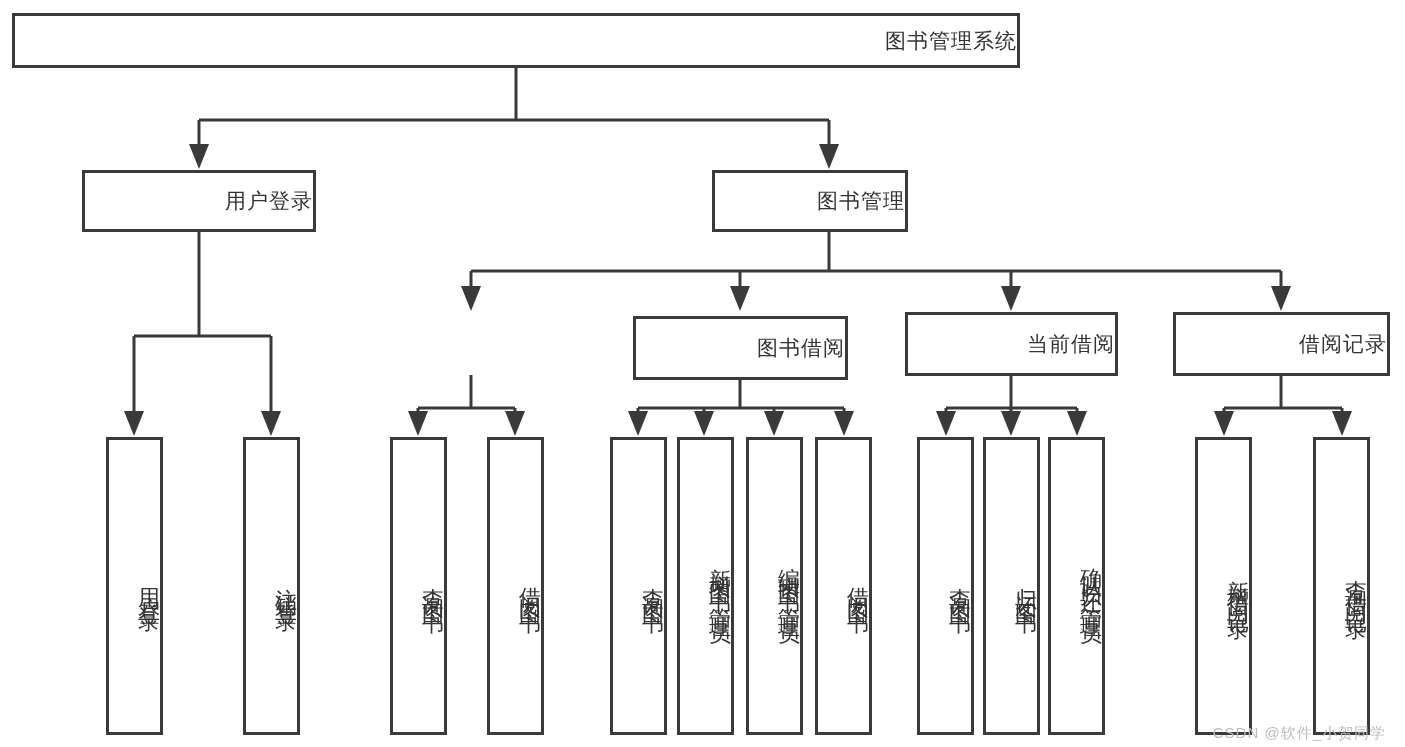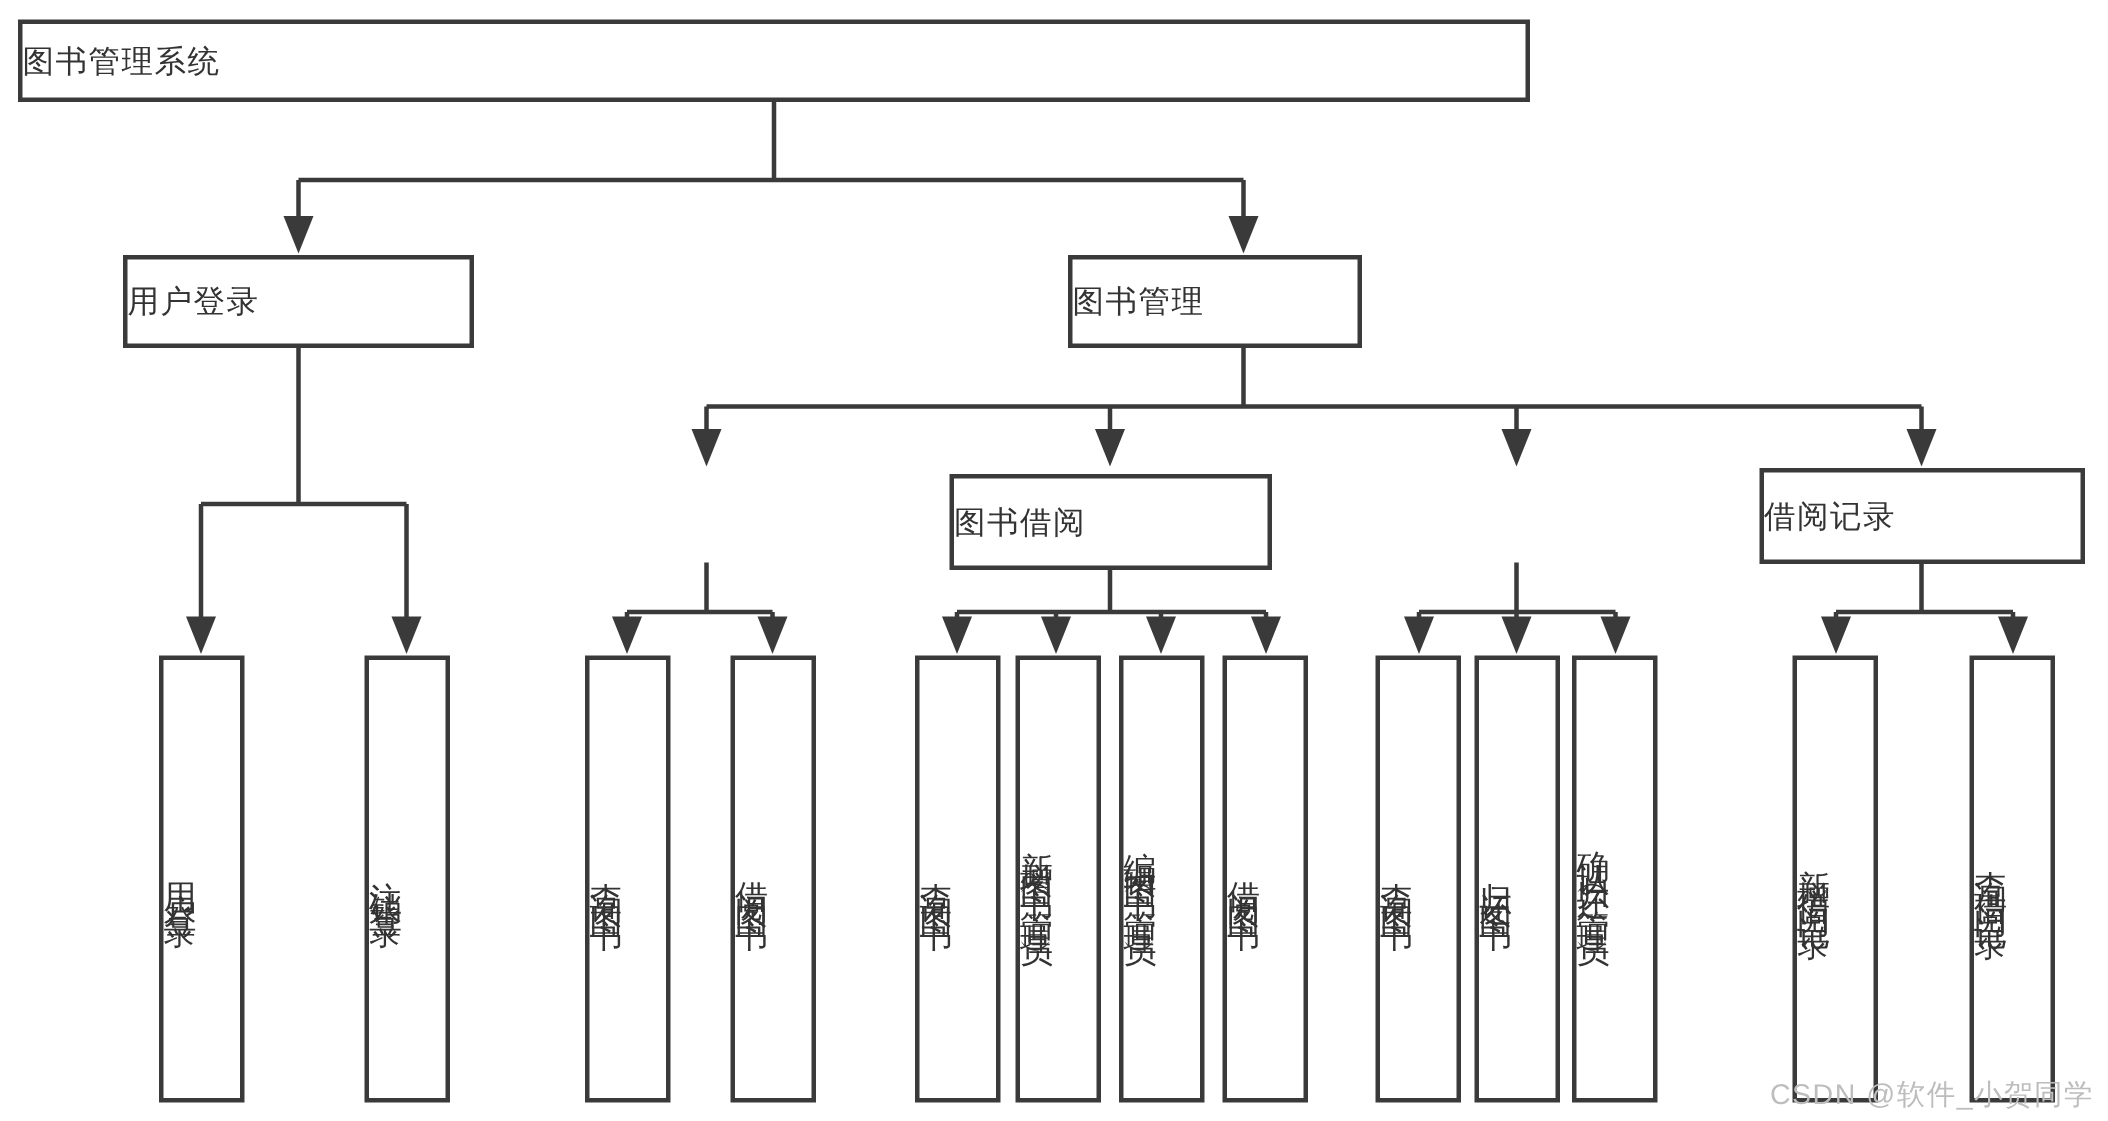--- a/index.html
+++ b/index.html
@@ -17,41 +17,41 @@
     overflow:hidden;
   }
   svg.connectors{position:absolute;left:0;top:0;z-index:0;}
   svg.connectors path{stroke:var(--line);stroke-width:3;fill:none;}
   svg.connectors polygon{fill:var(--line);stroke:none;}
   .node{
     position:absolute;
     box-sizing:border-box;
     background:#ffffff;
     border:3px solid var(--line);
-    display:flex;align-items:center;justify-content:flex-start;
+    display:flex;align-items:center;justify-content:flex-end;
     z-index:1;
   }
   .node .lbl{
     color:var(--text);
     font-size:21px;
     letter-spacing:1px;
     white-space:nowrap;
   }
   .node.v .lbl{
     writing-mode:vertical-rl;
     text-orientation:mixed;
     font-size:22px;
     letter-spacing:8px;
     white-space:normal;
     line-height:1;
   }
   .watermark{
     position:absolute;
-    right:9px;bottom:4px;
-    font-size:19px;
+    right:19px;bottom:4px;
+    font-size:15px;
     color:var(--watermark);
     z-index:2;
     letter-spacing:1px;
   }
 </style>
 </head>
 <body>
 
 <div class="stage">
 
@@ -105,20 +105,23 @@
   <div class="node h" style="left:82px;top:170px;width:234px;height:62px">
     <span class="lbl">用户登录</span>
   </div>
   <div class="node h" style="left:712px;top:170px;width:196px;height:62px">
     <span class="lbl">图书管理</span>
   </div>
 
   <div class="node h" style="left:633px;top:316px;width:215px;height:64px">
     <span class="lbl">图书借阅</span>
   </div>
+  <div class="node h" style="left:905px;top:312px;width:213px;height:64px">
+    <span class="lbl">当前借阅</span>
+  </div>
   <div class="node h" style="left:1173px;top:312px;width:217px;height:64px">
     <span class="lbl">借阅记录</span>
   </div>
 
   <div class="node v" style="left:106px;top:437px;width:57px;height:298px">
     <span class="lbl">用户登录</span>
   </div>
   <div class="node v" style="left:243px;top:437px;width:57px;height:298px">
     <span class="lbl">注销登录</span>
   </div>

